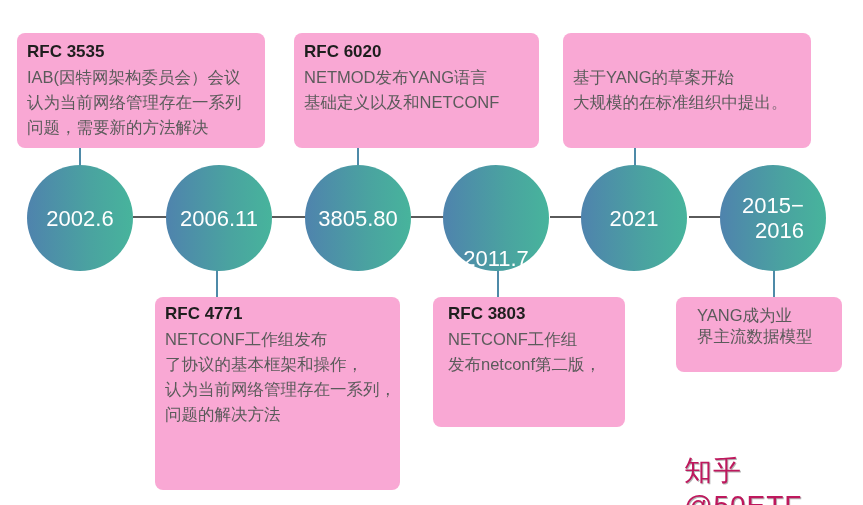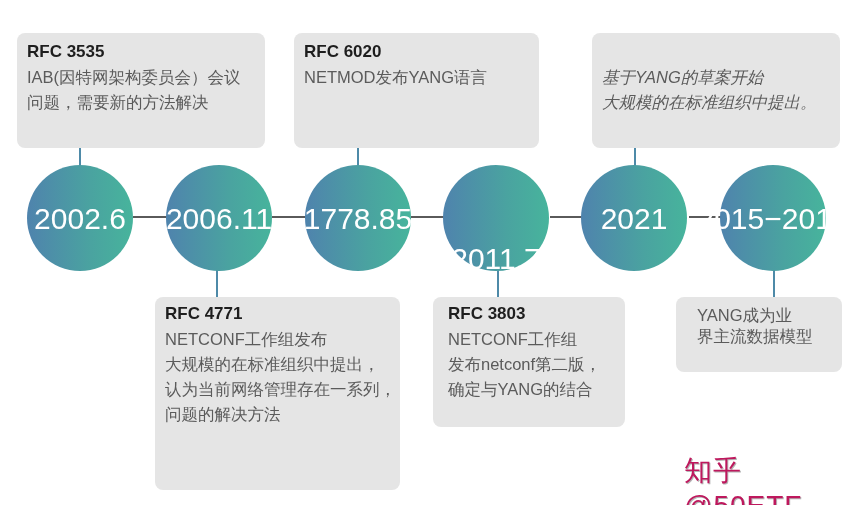--- a/index.html
+++ b/index.html
@@ -1,34 +1,34 @@
 <!DOCTYPE html>
 <html><head>
 <meta charset="utf-8">
 <style>
   html, body { margin:0; padding:0; }
   body {
     width:863px; height:505px; background:#ffffff; position:relative; overflow:hidden;
     font-family:"Liberation Sans","DejaVu Sans",sans-serif;
   }
   .card {
-    position:absolute; background:#e5e5e5; border-radius:8px; box-sizing:border-box;
+    position:absolute; background:#f9a8d4; border-radius:8px; box-sizing:border-box;
     padding:8px 10px; color:#5b5b5b; font-size:16.5px; line-height:25px;
   }
   .card .title { font-weight:bold; color:#1e1e1e; font-size:17px; line-height:22px; margin-bottom:2px; }
   .card .line { white-space:nowrap; }
   .vline { position:absolute; width:2px; background:#4e8aa8; }
   .hline { position:absolute; height:2px; background:#5a5a5a; top:216px; }
   .circle {
     position:absolute; width:106px; height:106px; border-radius:50%;
     background:linear-gradient(to right, #4f83ad 0%, #4aa3a0 60%, #47b49c 100%);
-    color:#ffffff; font-size:30px; display:flex; align-items:center; justify-content:center;
+    color:#ffffff; font-size:22px; display:flex; align-items:center; justify-content:center;
     text-align:center; top:165px; line-height:25px;
   }
-  .circle .two { display:flex; flex-direction:row; align-items:flex-end; }
+  .circle .two { display:flex; flex-direction:column; align-items:flex-end; }
   .watermark {
     position:absolute; left:684px; top:452px; font-size:28px; color:#be185d;
     letter-spacing:1px; text-shadow:1px 1px 0 #b5b5b5;
   }
 </style>
 </head>
 <body>
 
 <div class="hline" style="left:133px; width:40px;"></div>
 <div class="hline" style="left:272px; width:40px;"></div>
@@ -43,64 +43,65 @@
 <div class="vline" style="left:634px; top:148px; height:18px;"></div>
 <div class="vline" style="left:773px; top:270px; height:28px;"></div>
 
 <div class="circle" style="left:27px;">
   <span>2002.6</span>
 </div>
 <div class="circle" style="left:166px;">
   <span>2006.11</span>
 </div>
 <div class="circle" style="left:305px;">
-  <span>1778.85</span>
+  <span>3805.80</span>
 </div>
 <div class="circle" style="left:443px;align-items:flex-end;">
   <span>2011.7</span>
 </div>
 <div class="circle" style="left:581px;">
   <span>2021</span>
 </div>
 <div class="circle" style="left:720px;">
   <div class="two">
     <span>2015−</span>
     <span>2016</span>
   </div>
 </div>
 
 <div class="card" style="left:17px; top:33px; width:248px; height:115px;">
   <div class="title">RFC 3535</div>
   <div class="line">IAB(因特网架构委员会）会议</div>
+  <div class="line">认为当前网络管理存在一系列</div>
   <div class="line">问题，需要新的方法解决</div>
 </div>
 
 <div class="card" style="left:294px; top:33px; width:245px; height:115px;">
   <div class="title">RFC 6020</div>
   <div class="line">NETMOD发布YANG语言</div>
+  <div class="line">基础定义以及和NETCONF</div>
 </div>
 
-<div class="card" style="left:592px; top:33px; width:248px; height:115px; padding-top:32px;font-style:italic;">
+<div class="card" style="left:563px; top:33px; width:248px; height:115px; padding-top:32px;">
   <div class="line">基于YANG的草案开始</div>
   <div class="line">大规模的在标准组织中提出。</div>
 </div>
 
 <div class="card" style="left:155px; top:297px; width:245px; height:193px; padding-top:6px;">
   <div class="title">RFC 4771</div>
   <div class="line">NETCONF工作组发布</div>
-  <div class="line">大规模的在标准组织中提出，</div>
+  <div class="line">了协议的基本框架和操作，</div>
   <div class="line">认为当前网络管理存在一系列，</div>
   <div class="line">问题的解决方法</div>
 </div>
 
 <div class="card" style="left:433px; top:297px; width:192px; height:130px; padding-top:6px; padding-left:15px;">
   <div class="title">RFC 3803</div>
   <div class="line">NETCONF工作组</div>
   <div class="line">发布netconf第二版，</div>
-  <div class="line">确定与YANG的结合</div>
 </div>
 
 <div class="card" style="left:676px; top:297px; width:166px; height:75px; padding-top:8px; padding-left:21px; line-height:21px;">
   <div class="line">YANG成为业</div>
   <div class="line">界主流数据模型</div>
 </div>
 
 <div class="watermark">知乎 @50ETF</div>
 
 </body></html>

